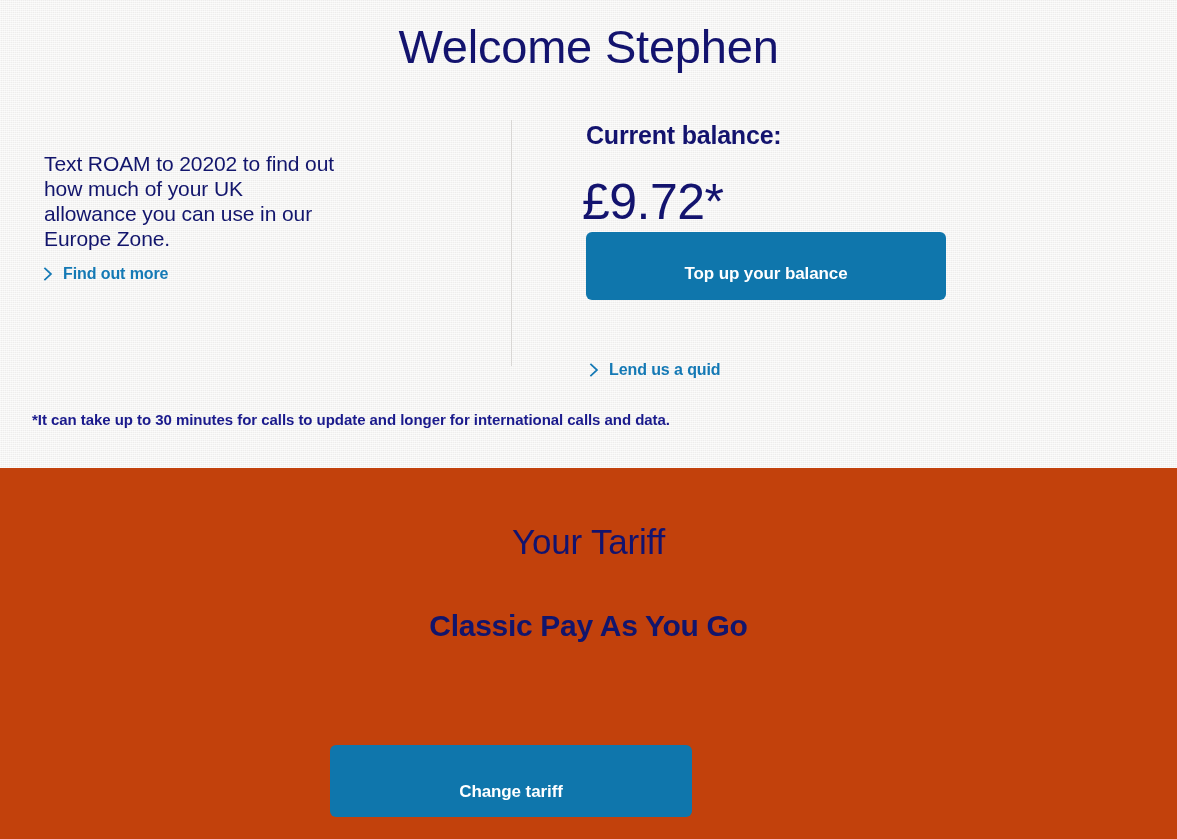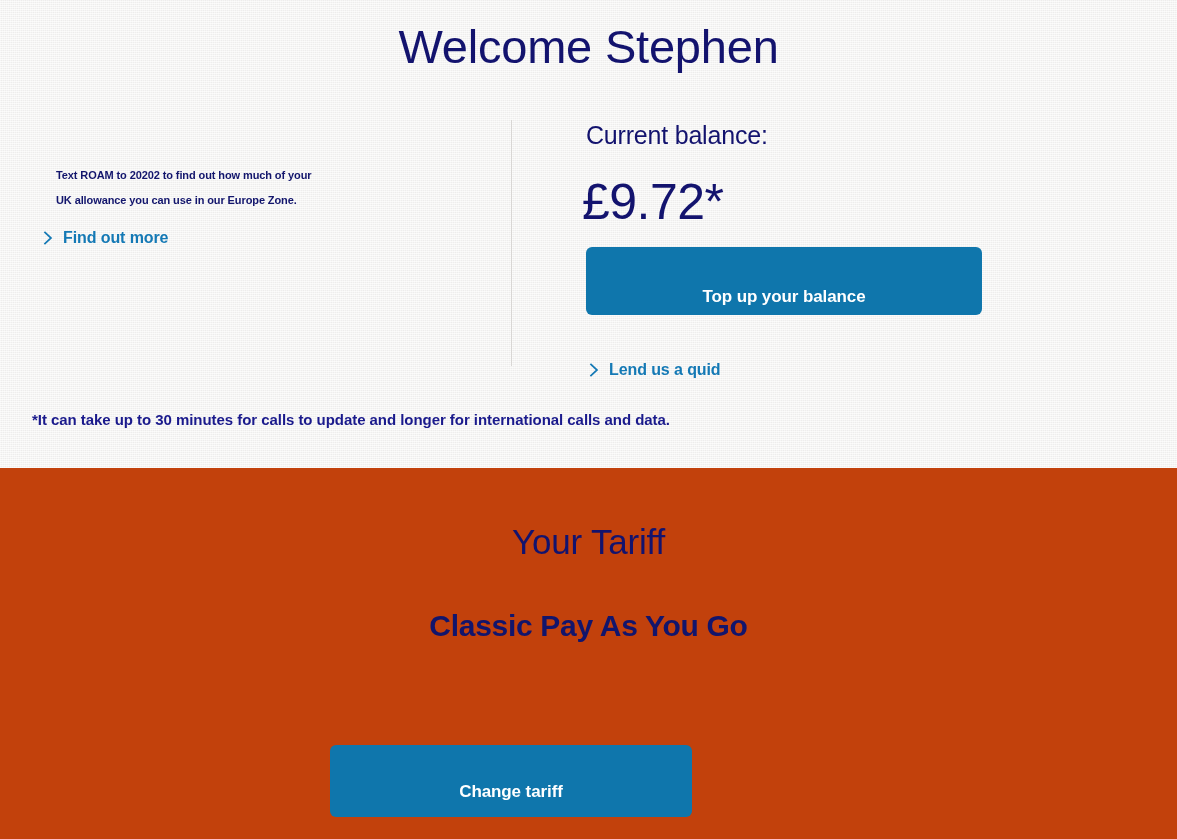--- a/index.html
+++ b/index.html
@@ -69,25 +69,25 @@
   }
 
   
   .roam-col {
     position: absolute;
     left: 40px;
     top: 27px;
     width: 300px;
   }
   .roam-text {
-    font-size: 11px;
-    font-weight: bold;
+    font-size: 21px;
+    font-weight: normal;
     line-height: 25px;
     color: #12156c;
-    margin: 16px;
+    margin: 4px;
     letter-spacing: -0.1px;
   }
   .link-row {
     display: flex;
     align-items: center;
     margin-top: 14px;
     cursor: pointer;
   }
   .chev {
     display: inline-block;
@@ -106,21 +106,21 @@
 
   
   .balance-col {
     position: absolute;
     left: 586px;
     top: 0px;
     width: 420px;
   }
   .balance-label {
     font-size: 25px;
-    font-weight: 400;
+    font-weight: 700;
     color: #13136e;
     margin: 0;
     line-height: 1.2;
     letter-spacing: -0.2px;
   }
   .balance-amount {
     font-size: 50px;
     font-weight: 400;
     color: #13136e;
     margin: 26px 0 0 -4px;
@@ -137,25 +137,25 @@
     font-family: "Liberation Sans", sans-serif;
     font-size: 17px;
     font-weight: bold;
     letter-spacing: -0.1px;
     cursor: pointer;
     text-align: center;
   }
   .btn-topup {
     position: absolute;
     left: 586px;
-    top: 127px;
-    width: 396px;
+    top: 112px;
+    width: 360px;
     height: 68px;
     line-height: 68px;
-    padding: 16px;
+    padding: 8px;
   }
   .lend-link {
     position: absolute;
     left: 586px;
     top: 227px;
   }
 
   
   .footnote {
     position: absolute;

